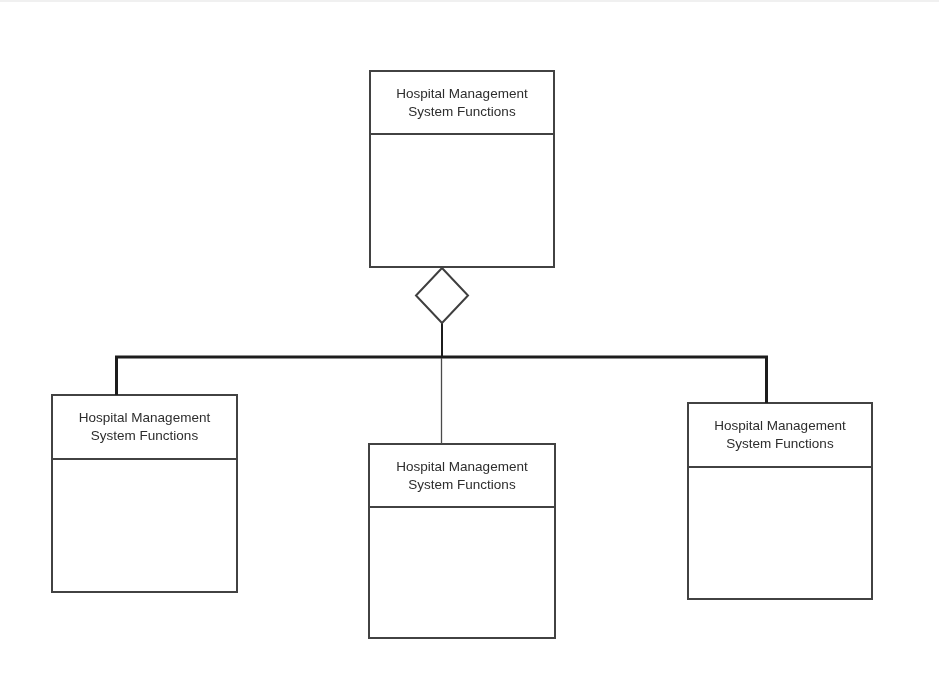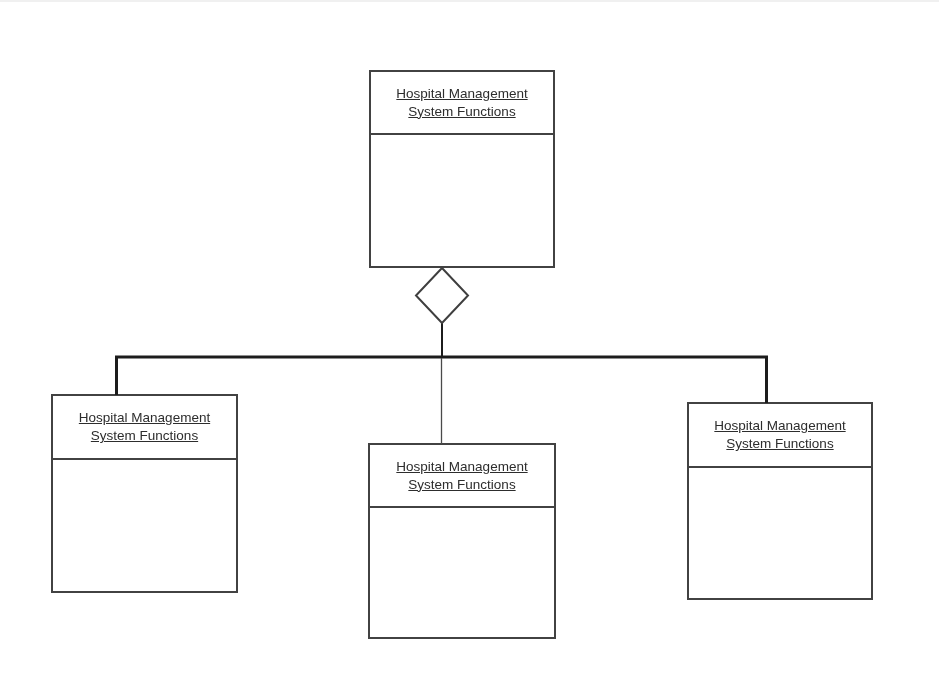--- a/index.html
+++ b/index.html
@@ -29,21 +29,20 @@
     display: flex;
     align-items: center;
     justify-content: center;
   }
   .class-box .title-text {
     max-width: 160px;
     text-align: center;
     font-size: 13.5px;
     line-height: 18px;
     color: #2d2d2d;
-    text-decoration: underline;
   }
   .class-box .body-compartment {
     width: 100%;
   }
   .box-parent      { left: 369px; top: 70px;  width: 186px; height: 198px; }
   .box-parent      .title-compartment { height: 63px; }
   .box-child-left  { left: 51px;  top: 394px; width: 187px; height: 199px; }
   .box-child-left  .title-compartment { height: 64px; }
   .box-child-middle{ left: 368px; top: 443px; width: 188px; height: 196px; }
   .box-child-middle .title-compartment { height: 63px; }

